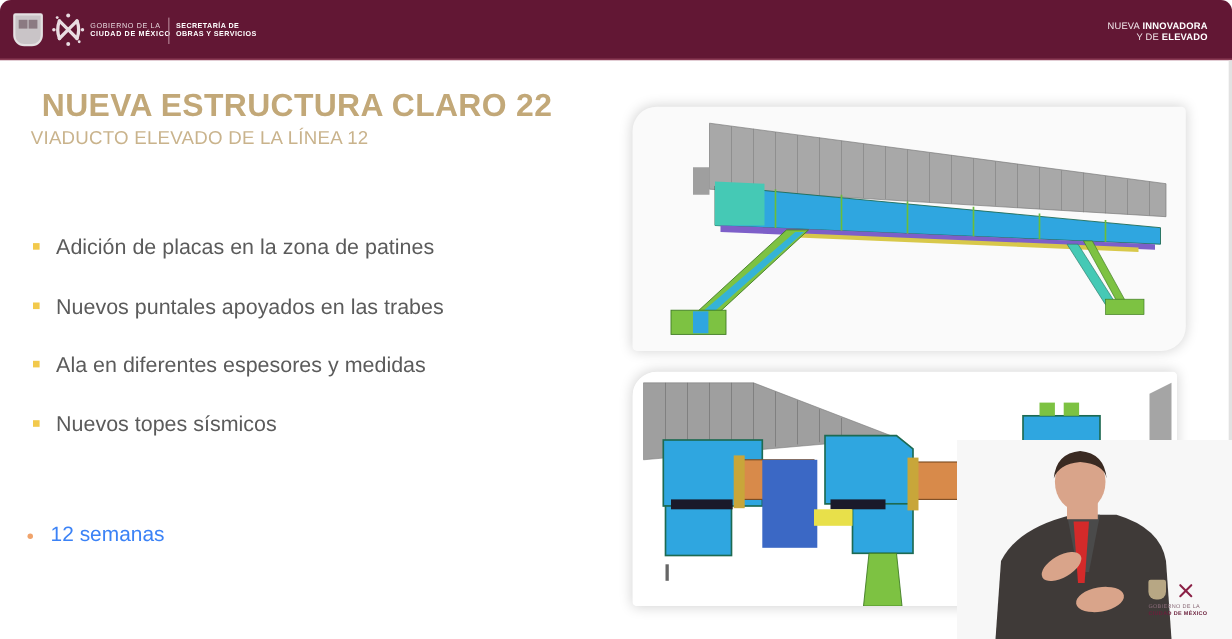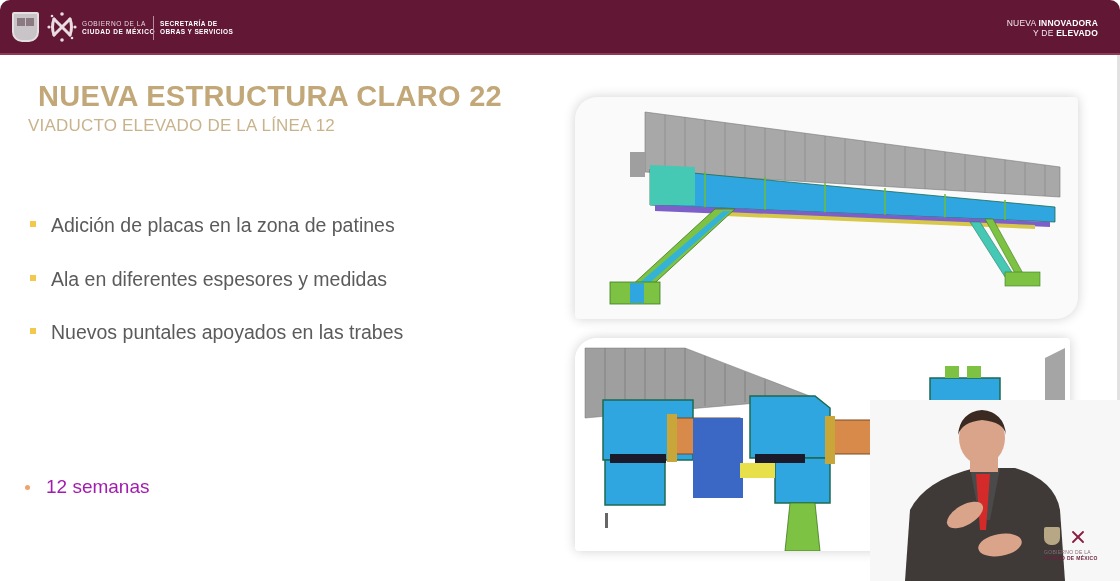--- a/index.html
+++ b/index.html
@@ -55,21 +55,21 @@
   .bullet-mark {
     width: 6px; height: 6px; background: #f2c94c; margin-top: 7px; margin-right: 15px;
   }
   .bullet-text { font-size: 19.5px; color: #5b5b5b; }
 
   .exec {
     position: absolute; left: 25px; top: 476px; display: flex; align-items: center;
   }
   .exec-dot { width: 5px; height: 5px; background: #f0a36b; border-radius: 50%; margin-right: 16px; }
   .exec-label { font-size: 19px; font-weight: bold; color: #5a5a5a; margin-right: 6px; }
-  .exec-value { font-size: 19px; color: #a21caf; }
+  .exec-value { font-size: 19px; color: #3b82f6; }
 
   .img-card {
     position: absolute; background: #fafafa; border-radius: 22px 4px 22px 4px;
     box-shadow: 0 0 12px rgba(0,0,0,0.18); overflow: hidden;
   }
   .card1 { left: 575px; top: 97px; width: 503px; height: 222px; }
   .card2 { left: 575px; top: 338px; width: 495px; height: 213px; }
   .card-svg { width: 100%; height: 100%; display: block; }
 
   .interpreter {
@@ -129,25 +129,29 @@
 <div class="title">NUEVA ESTRUCTURA CLARO 22</div>
 <div class="subtitle">VIADUCTO ELEVADO DE LA LÍNEA 12</div>
 
 <div class="bullets">
   <div class="bullet-item">
     <div class="bullet-mark"></div>
     <div class="bullet-text">Adición de placas en la zona de patines</div>
   </div>
   <div class="bullet-item">
     <div class="bullet-mark"></div>
+    <div class="bullet-text">Nuevos puntales apoyados en las trabes</div>
+  </div>
+  <div class="bullet-item">
+    <div class="bullet-mark"></div>
     <div class="bullet-text">Ala en diferentes espesores y medidas</div>
   </div>
   <div class="bullet-item">
     <div class="bullet-mark"></div>
-    <div class="bullet-text">Nuevos puntales apoyados en las trabes</div>
+    <div class="bullet-text">Nuevos topes sísmicos</div>
   </div>
 </div>
 
 <div class="exec">
   <div class="exec-dot"></div>
   <span class="exec-value">12 semanas</span>
 </div>
 
 <div class="img-card card1">
   <svg class="card-svg" viewBox="0 0 503 222">

